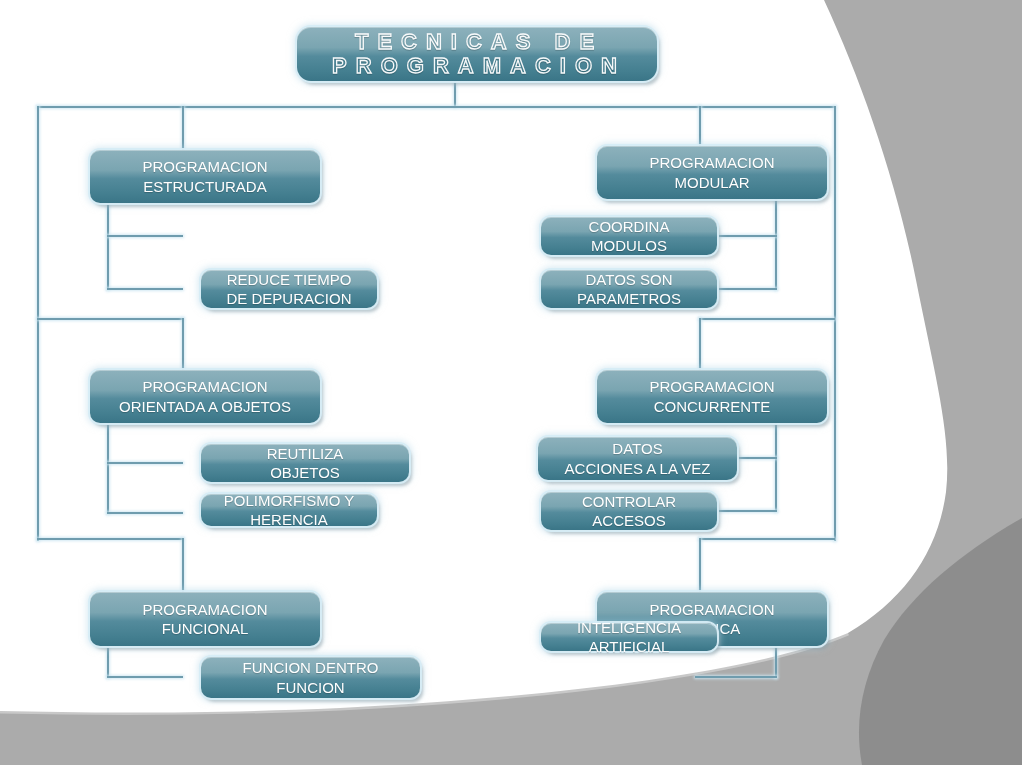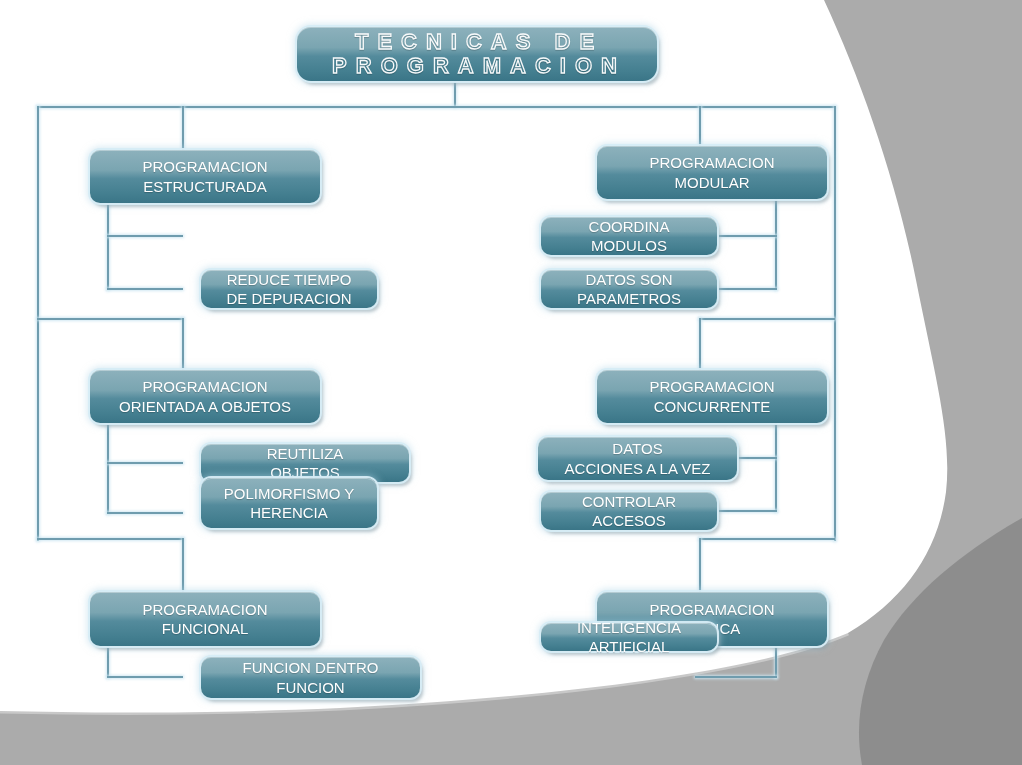--- a/index.html
+++ b/index.html
@@ -125,21 +125,21 @@
     </div>
 
     <div class="node parent" style="left:70px;top:370px;width:230px;height:53px">
       <span>PROGRAMACION
 ORIENTADA A OBJETOS</span>
     </div>
     <div class="node child" style="left:181px;top:444px;width:208px;height:38px">
       <span>REUTILIZA
 OBJETOS</span>
     </div>
-    <div class="node child" style="left:181px;top:478px;width:176px;height:50px">
+    <div class="node child" style="left:181px;top:494px;width:176px;height:32px">
       <span>POLIMORFISMO Y
 HERENCIA</span>
     </div>
 
     <div class="node parent" style="left:577px;top:370px;width:230px;height:53px">
       <span>PROGRAMACION
 CONCURRENTE</span>
     </div>
     <div class="node child" style="left:518px;top:437px;width:199px;height:43px">
       <span>DATOS

